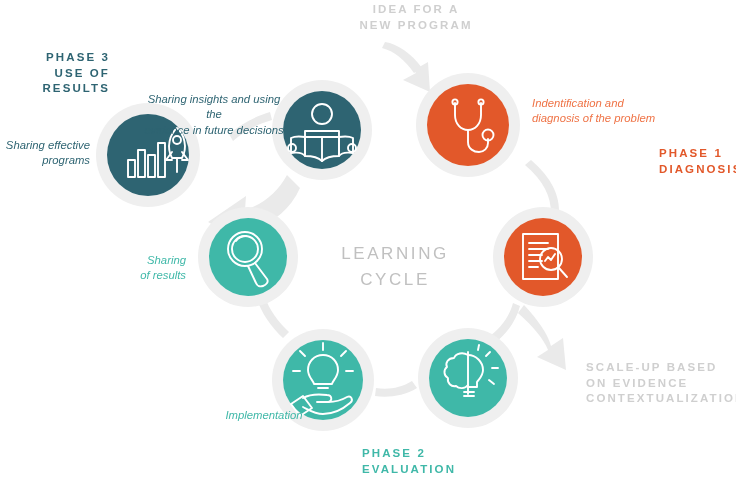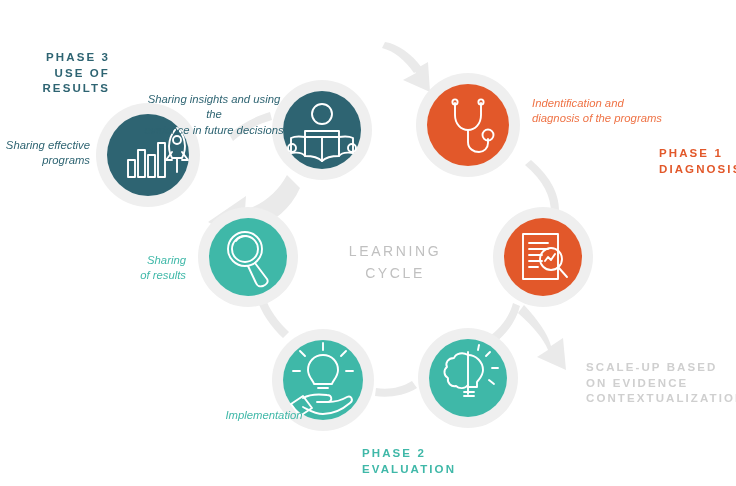--- a/index.html
+++ b/index.html
@@ -14,21 +14,21 @@
   .lbl{position:absolute;white-space:pre-line;line-height:1.35;}
 
   
   .caps{
     text-transform:uppercase;letter-spacing:2.1px;font-weight:700;font-size:11.5px;
   }
   .caps-gray{color:#cfcfcf;}
   .caps-teal{color:#2e6472;}
   .caps-orange{color:#e2582a;}
   .caps-green{color:#3fb8a8;}
-  .caps-center-gray{color:#c0c0c0;letter-spacing:2.6px;font-weight:400;font-size:14px;text-transform:uppercase;}
+  .caps-center-gray{color:#c0c0c0;letter-spacing:2.6px;font-weight:400;font-size:17px;text-transform:uppercase;}
 
   
   .it{font-style:italic;font-size:11.3px;line-height:1.35;}
   .it-teal{color:#2e6472;}
   .it-orange{color:#ef7346;}
   .it-green{color:#3fb8a8;}
 
   .ta-r{text-align:right;}
   .ta-l{text-align:left;}
   .ta-c{text-align:center;}
@@ -183,32 +183,34 @@
       <g>
         <circle class="gl" cx="245" cy="249" r="17"></circle>
         <circle class="gl" cx="245" cy="249" r="13"></circle>
         <path class="gl" d="M236,241 c2,-3 6,-5 10,-5"></path>
         <path class="gl" d="M255,263 l12,16 c2,3 -1,6 -4,7 c-3,1 -6,0 -7,-3 l-8,-17"></path>
       </g>
     </g>
 
   </svg>
 
+  <div class="lbl caps caps-gray ta-c" style="left:330px;top:2px;width:172px;">IDEA FOR A
+NEW PROGRAM</div>
 
   <div class="lbl caps caps-teal ta-r" style="left:0px;top:50px;width:110px;">PHASE 3
 USE OF RESULTS</div>
 
   <div class="lbl it it-teal ta-c" style="left:140px;top:52px;width:148px;margin-top:40px;">Sharing insights and using the
 evidence in future decisions</div>
 
   <div class="lbl it it-teal ta-r" style="left:0px;top:138px;width:90px;">Sharing effective
 programs</div>
 
   <div class="lbl it it-orange ta-l" style="left:532px;top:96px;width:160px;">Indentification and
-diagnosis of the programs</div>
+diagnosis of the problem</div>
 
   <div class="lbl caps caps-orange ta-l" style="left:659px;top:146px;width:120px;">PHASE 1
 DIAGNOSIS</div>
 
 
   <div class="lbl caps caps-gray ta-l" style="left:586px;top:341px;width:150px;margin-top:19px;">SCALE-UP BASED
 ON EVIDENCE
 CONTEXTUALIZATION</div>
 
 

